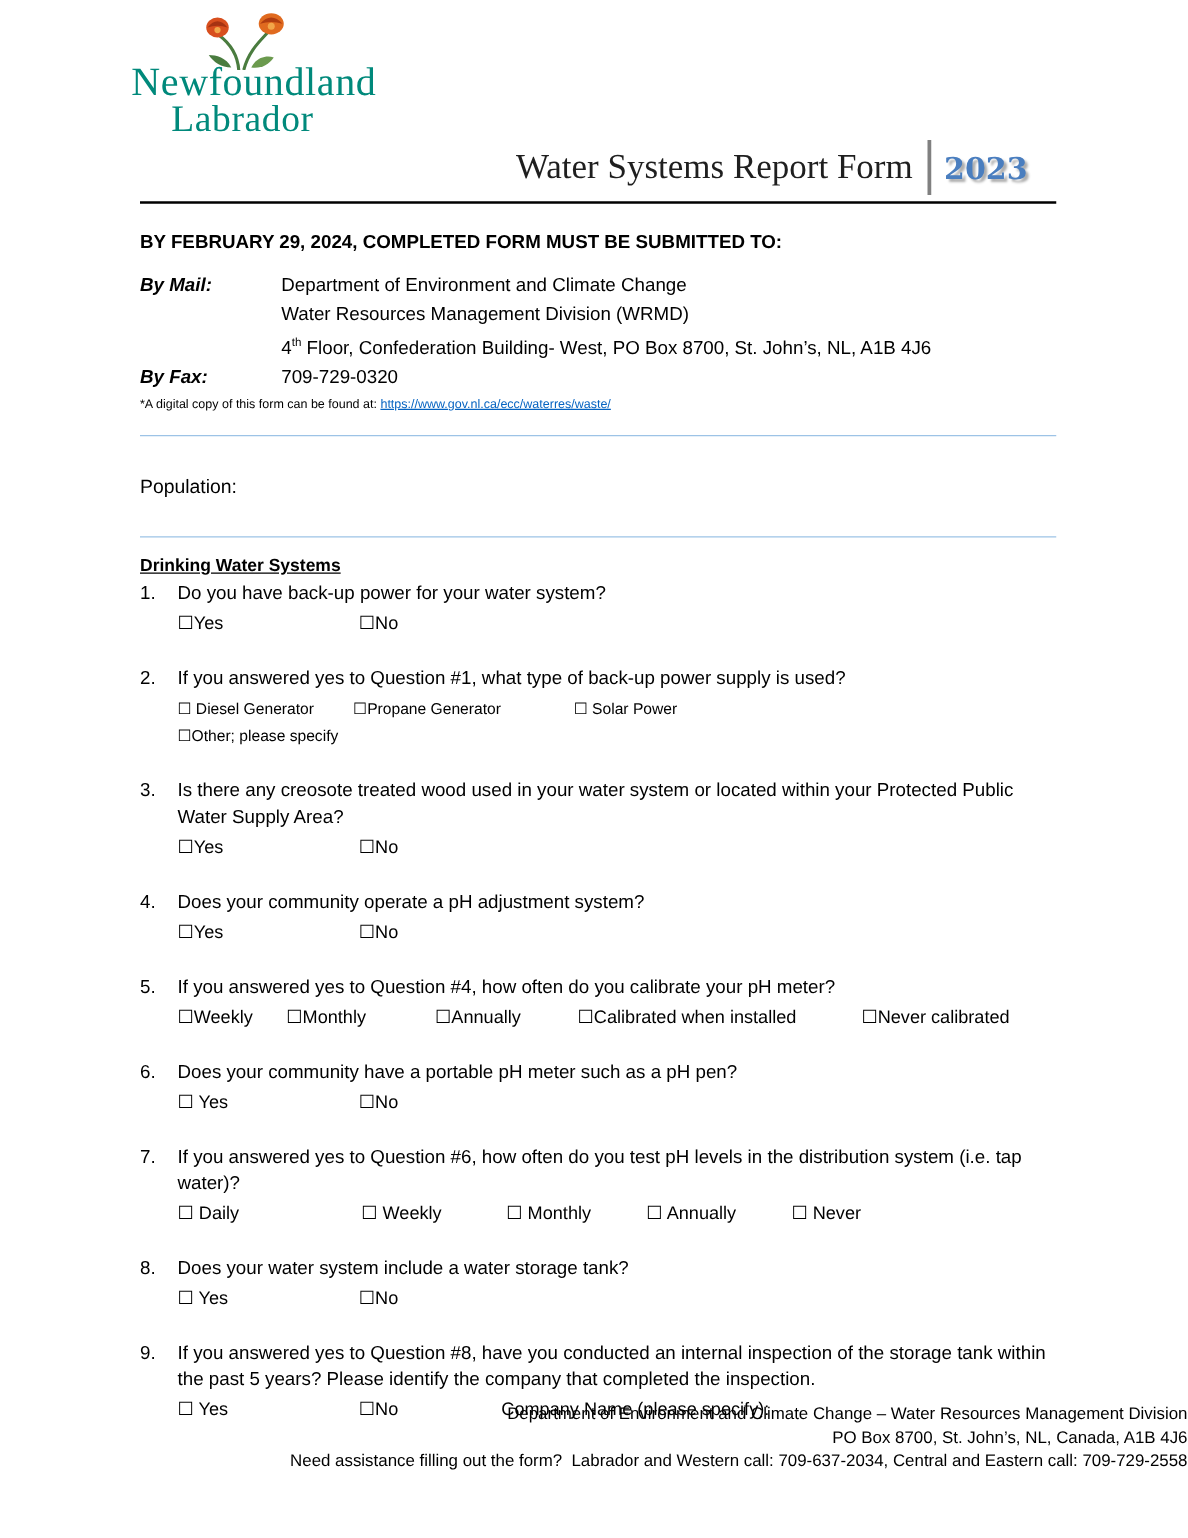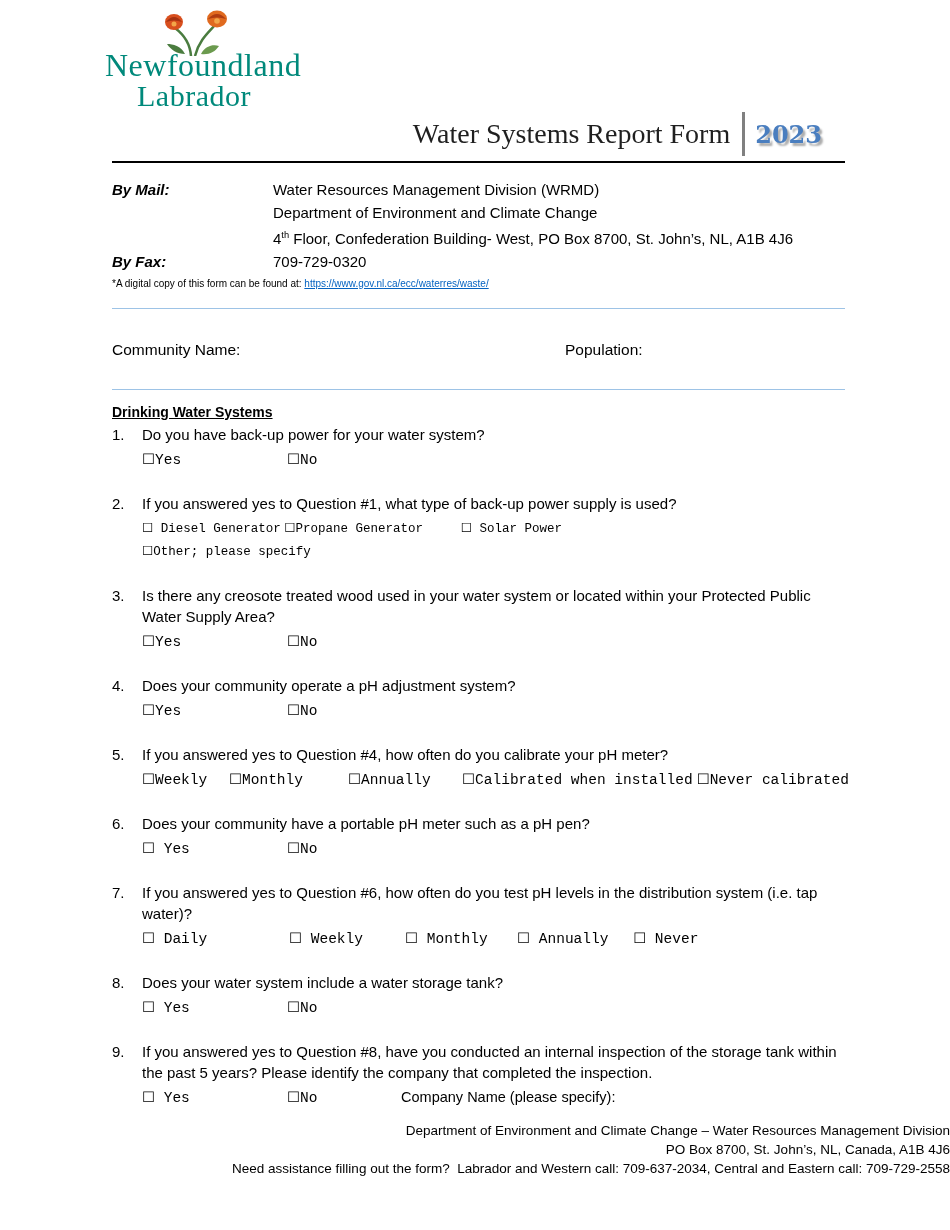--- a/index.html
+++ b/index.html
@@ -18,21 +18,21 @@
   .title-divider { width:3px; height:44px; background:#808080; margin:0 10px 0 12px; }
   .doc-year { font-family:"DejaVu Serif", serif; font-size:24px; font-weight:bold; color:#4a7ebf; text-shadow:2.5px 2.5px 2px #adadad; }
 
   .content { padding:0 105px 0 112px; }
   .black-rule { border-top:2.5px solid #000; margin-top:4px; }
   .thin-rule { border-top:1px solid #9dc3e6; }
 
   
   .deadline { margin-top:22px; font-size:15px; font-weight:bold; }
   .contact { margin-top:15px; }
-  .contact-row { display:flex;gap:48px; }
+  .contact-row { display:flex; }
   .contact-label { width:113px; flex:none; font-weight:bold; font-style:italic; font-size:15px; line-height:23px; }
   .contact-value { font-size:15px; line-height:23px; }
   .contact-value .line { line-height:23px; }
   .sup { vertical-align:super; font-size:0.62em; }
   .pre { white-space:pre; }
   a.link, .link { color:#0563c1; text-decoration:underline; cursor:pointer; }
   .digital-line { margin-top:2px; font-size:10px; line-height:17px; }
 
   
   .community-row { display:flex; margin-top:32px; font-size:15.5px; }
@@ -45,21 +45,21 @@
   .questions { margin-top:4px; }
   .question { margin-bottom:23px; }
   .q-row { display:flex; font-size:15px; }
   .q-num { width:30px; flex:none; line-height:21px; }
   .q-text { flex:1; line-height:21px; }
   .options { margin:5px 0 0 30px; font-size:14.5px; line-height:19px; white-space:nowrap; }
   .options.small { font-size:12.5px; }
   .options .row2 { margin-top:3px; }
   .opt { display:inline-block; }
   .cb::before { content:"\2610"; }
-  .opt-label { white-space:pre;font-family:Liberation Mono, monospace; }
+  .opt-label { white-space:pre; }
   .company-label { display:inline-block; font-size:14.5px; }
 
   
   .footer { position:absolute; left:0; bottom:52px; width:100%; text-align:right; font-size:13.5px; line-height:19px; }
   .footer .pre { white-space:pre; }
 </style>
 </head>
 <body>
 
 <div class="page">
@@ -83,42 +83,42 @@
 
   <div class="title-row">
     <div class="doc-title">Water Systems Report Form</div>
     <div class="title-divider"></div>
     <div class="doc-year">2023</div>
   </div>
 
   <div class="content">
     <div class="black-rule"></div>
 
+    <div class="deadline">BY FEBRUARY 29, 2024, COMPLETED FORM MUST BE SUBMITTED TO:</div>
 
     <div class="contact">
       <div class="contact-row">
         <div class="contact-label">By Mail:</div>
         <div class="contact-value">
+          <div class="line">Department of Environment and Climate Change</div>
           <div class="line">Water Resources Management Division (WRMD)</div>
-          <div class="line">Department of Environment and Climate Change</div>
           <div class="line"><span>4</span><span class="sup">th</span><span class="pre"> Floor, Confederation Building- West, PO Box 8700, St. John’s, NL, A1B 4J6</span></div>
         </div>
       </div>
       <div class="contact-row">
         <div class="contact-label">By Fax:</div>
         <div class="contact-value">709-729-0320</div>
       </div>
     </div>
 
     <div class="digital-line"><span class="pre">*A digital copy of this form can be found at: </span><a class="link">https://www.gov.nl.ca/ecc/waterres/waste/</a></div>
 
     <div class="thin-rule rule-after-contact"></div>
 
     <div class="community-row">
-      <div class="community-name-label">Community Name:</div>
       <div>Population:</div>
     </div>
 
     <div class="thin-rule rule-after-community"></div>
 
     <div class="section-title">Drinking Water Systems</div>
 
     <div class="questions">
 
       <div class="question">

